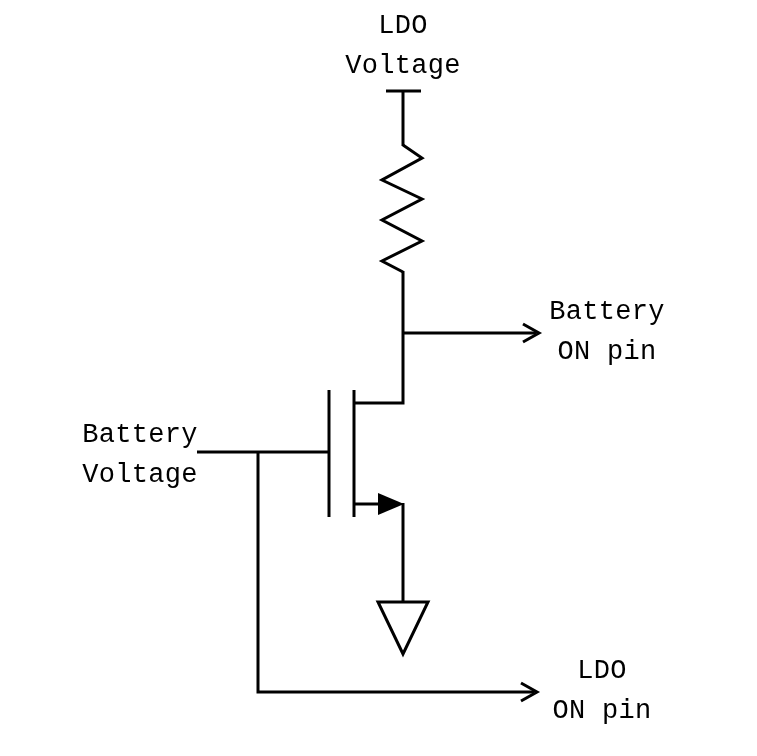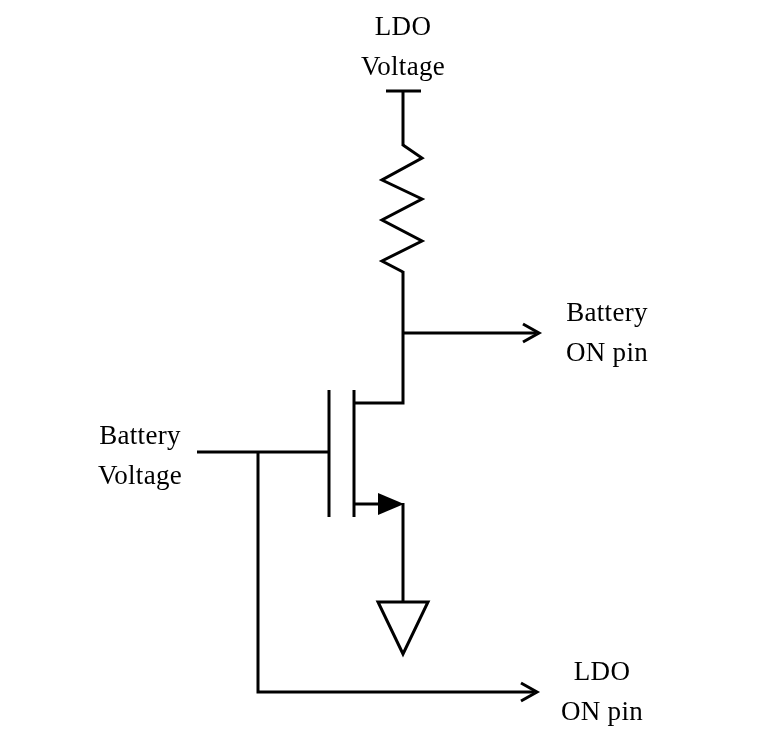--- a/index.html
+++ b/index.html
@@ -5,21 +5,21 @@
   html, body {
     margin: 0;
     padding: 0;
     background: #ffffff;
   }
   .stage {
     position: relative;
     width: 757px;
     height: 756px;
     background: var(--bg, #ffffff);
-    font-family: Liberation Serif, serif;
+    font-family: Liberation Mono, monospace;
     overflow: hidden;
   }
   .schematic {
     position: absolute;
     left: 0;
     top: 0;
   }
   .schematic line,
   .schematic polyline,
   .schematic polygon {

